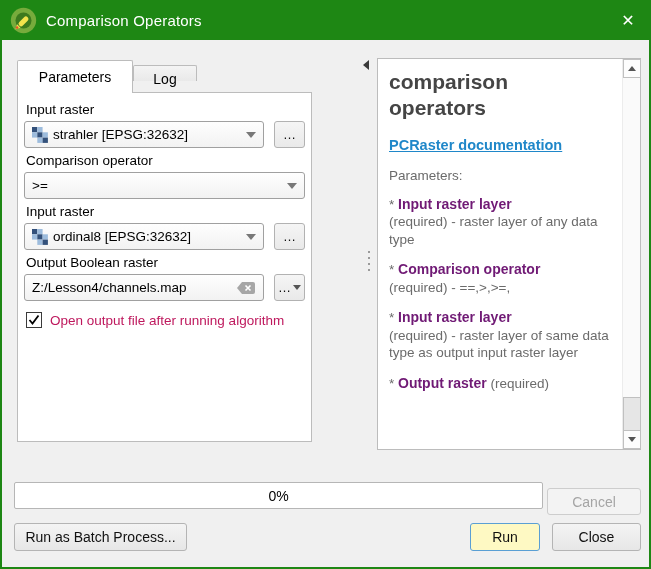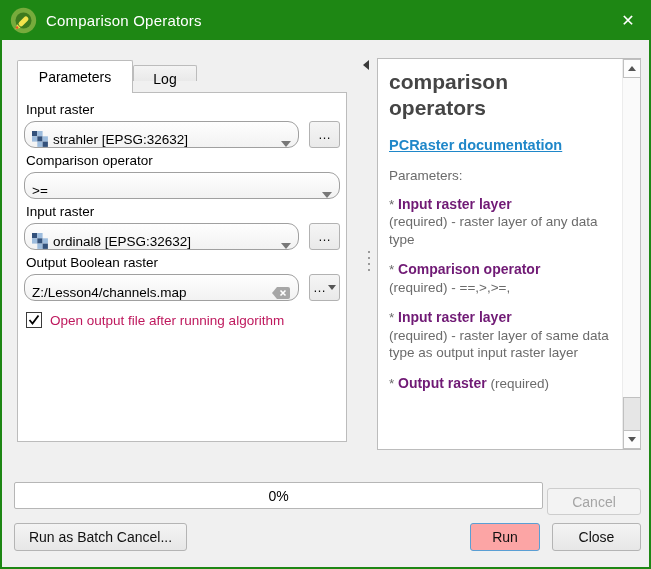--- a/index.html
+++ b/index.html
@@ -18,28 +18,28 @@
                justify-content:center; color:#fff; font-size:16px; font-weight:300; cursor:default; }
 
   
   .tab { position:absolute; text-align:center; font-size:14px; color:#000;
          border:1px solid #bcbcbc; border-bottom:none; border-radius:2px 2px 0 0; }
   .tab-active { left:15px; top:60px; width:116px; height:33px; background:#fff;
                 z-index:3; line-height:32px; }
   .tab-inactive { left:131px; top:65px; width:64px; height:16px;
                   background:linear-gradient(#f4f4f4,#e9e9e9); line-height:26px; z-index:1;}
 
-  .param-frame { position:absolute; left:15px; top:92px; width:330px; height:350px;
+  .param-frame { position:absolute; left:15px; top:92px; width:295px; height:350px;
                  background:#fff; border:1px solid #bcbcbc; z-index:2; padding:4px 6px; }
 
   .field-label { font-size:13.5px; color:#000; margin:5px 2px 4px; }
   .control-row { display:flex; gap:10px; margin-bottom:5px; }
   .combo, .text-field {
-      flex:1; height:27px; border:1px solid #a0a0a0; border-radius:11px;
-      background:linear-gradient(#fefefe,#f2f2f2); display:flex; align-items:flex-end;
+      flex:1; height:27px; border:1px solid #a0a0a0; border-radius:3px;
+      background:linear-gradient(#fefefe,#f2f2f2); display:flex; align-items:center;
       padding:0 7px; font-size:13.5px; color:#000; min-width:0; }
   .combo .val { flex:1; white-space:nowrap; overflow:hidden; }
   .raster-ico { width:16px; height:16px; margin-right:5px; flex:0 0 auto; }
   .caret-down { width:0; height:0; border-left:5px solid transparent; border-right:5px solid transparent;
                 border-top:6px solid #787878; margin-left:6px; flex:0 0 auto; }
   .browse-btn { width:31px; height:27px; border:1px solid #b2b2b2; border-radius:3px;
                 background:linear-gradient(#f5f5f5,#e9e9e9); font-size:13px; color:#111;
                 display:flex; align-items:center; justify-content:center; flex:0 0 auto; }
   .mini-caret { width:0; height:0; border-left:4px solid transparent; border-right:4px solid transparent;
                 border-top:5px solid #555; margin-left:2px; }
@@ -90,21 +90,21 @@
   .progress { position:absolute; left:12px; top:482px; width:529px; height:27px;
               background:#fff; border:1px solid #b6b6b6; border-radius:2px;
               display:flex; align-items:center; justify-content:center;
               font-size:14px; color:#000; }
   .btn { position:absolute; height:28px; border:1px solid #b4b4b4; border-radius:3px;
          background:linear-gradient(#f4f4f4,#e7e7e7); font-size:14px; color:#111;
          display:flex; align-items:center; justify-content:center; font-family:inherit; }
   .btn-cancel { left:545px; top:482px; width:94px; height:27px;
                 background:#f3f3f3; border-color:#cdcdcd; color:#a5a5a5;margin-top:6px; }
   .btn-batch { left:12px; top:523px; width:173px; }
-  .btn-run   { left:468px; top:523px; width:70px; background:#fca5a5; border-color:#5a9fd4;text-align:center; }
+  .btn-run   { left:468px; top:523px; width:70px; background:#fef9c3; border-color:#5a9fd4;text-align:center; }
   .btn-close { left:550px; top:523px; width:89px; }
 </style>
 </head>
 <body>
 
 <div class="window">
 
   <div class="titlebar">
     <svg class="logo" viewBox="0 0 32 32">
       <circle cx="16" cy="16" r="15" fill="#77ab3c"></circle>
@@ -236,17 +236,17 @@
       <div class="sb-btn sb-down">
           <span class="tri-down"></span>
         </div>
     </div>
   </div>
 
   <div class="progress">
     <span>0%</span>
   </div>
   <div class="btn btn-cancel">Cancel</div>
-  <div class="btn btn-batch">Run as Batch Cancel...</div>
+  <div class="btn btn-batch">Run as Batch Process...</div>
   <div class="btn btn-run">Run</div>
   <div class="btn btn-close">Close</div>
 
 </div>
 
 </body></html>

